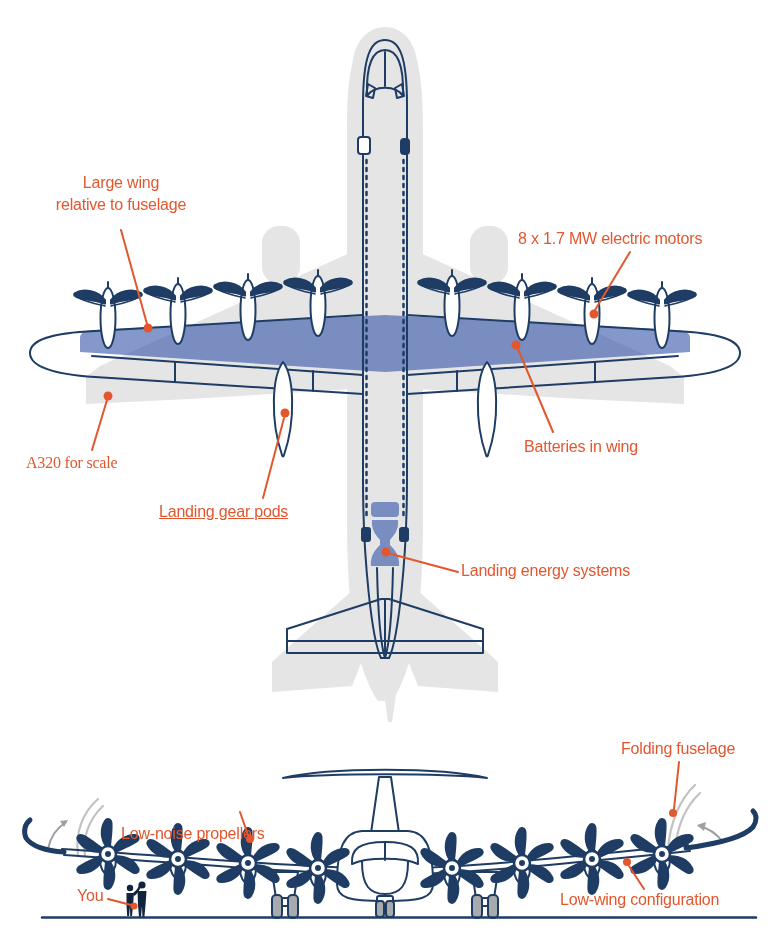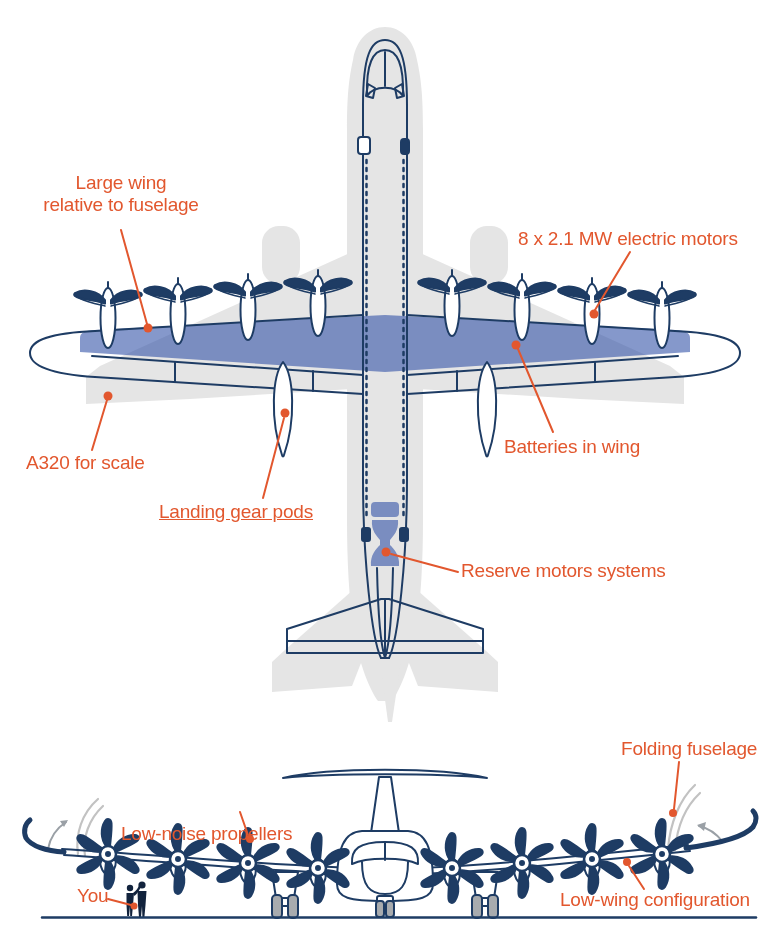--- a/index.html
+++ b/index.html
@@ -1,18 +1,18 @@
 <!DOCTYPE html>
 <html><head>
 <meta charset="utf-8">
 <style>
   html,body{margin:0;padding:0;background:#ffffff;}
   #stage{position:relative;width:770px;height:942px;background:#ffffff;overflow:hidden;
          font-family:"Liberation Sans", sans-serif;}
-  .label{position:absolute;color:#E2572E;font-size:19px;line-height:22px;font-weight:400;
+  .label{position:absolute;color:#E2572E;font-size:16px;line-height:22px;font-weight:400;
          letter-spacing:-0.2px;white-space:pre-line;}
   .center{text-align:center;}
   svg{position:absolute;left:0;top:0;}
 </style>
 </head>
 <body>
 
 <div id="stage">
 
 <svg width="770" height="942" viewBox="0 0 770 942">
@@ -225,23 +225,23 @@
         <circle cx="250" cy="839" r="4" stroke="none"></circle>
     <path d="M108,899 L131,905" fill="none"></path>
         <circle cx="134" cy="906" r="3.5" stroke="none"></circle>
     <path d="M644,889 L629,866" fill="none"></path>
         <circle cx="627" cy="862" r="4" stroke="none"></circle>
   </g>
 </svg>
 
 <div class="label center" style="left:11px;top:172px;width:220px;">Large wing
 relative to fuselage</div>
-<div class="label" style="left:518px;top:228px;">8 x 2.1 MW electric motors</div>
-<div class="label" style="left:26px;top:452px;">A320 for scale</div>
+<div class="label" style="left:518px;top:228px;">8 x 1.7 MW electric motors</div>
+<div class="label" style="left:26px;top:452px;font-family:Liberation Serif, serif;">A320 for scale</div>
 <div class="label" style="left:159px;top:501px;text-decoration:underline;">Landing gear pods</div>
-<div class="label" style="left:504px;top:436px;">Batteries in wing</div>
-<div class="label" style="left:461px;top:560px;">Reserve motors systems</div>
+<div class="label" style="left:524px;top:436px;">Batteries in wing</div>
+<div class="label" style="left:461px;top:560px;">Landing energy systems</div>
 <div class="label" style="left:621px;top:738px;">Folding fuselage</div>
 <div class="label" style="left:121px;top:823px;">Low-noise propellers</div>
 <div class="label" style="left:77px;top:885px;">You</div>
 <div class="label" style="left:548px;top:889px;margin-left:12px;">Low-wing configuration</div>
 
 </div>
 
 </body></html>

